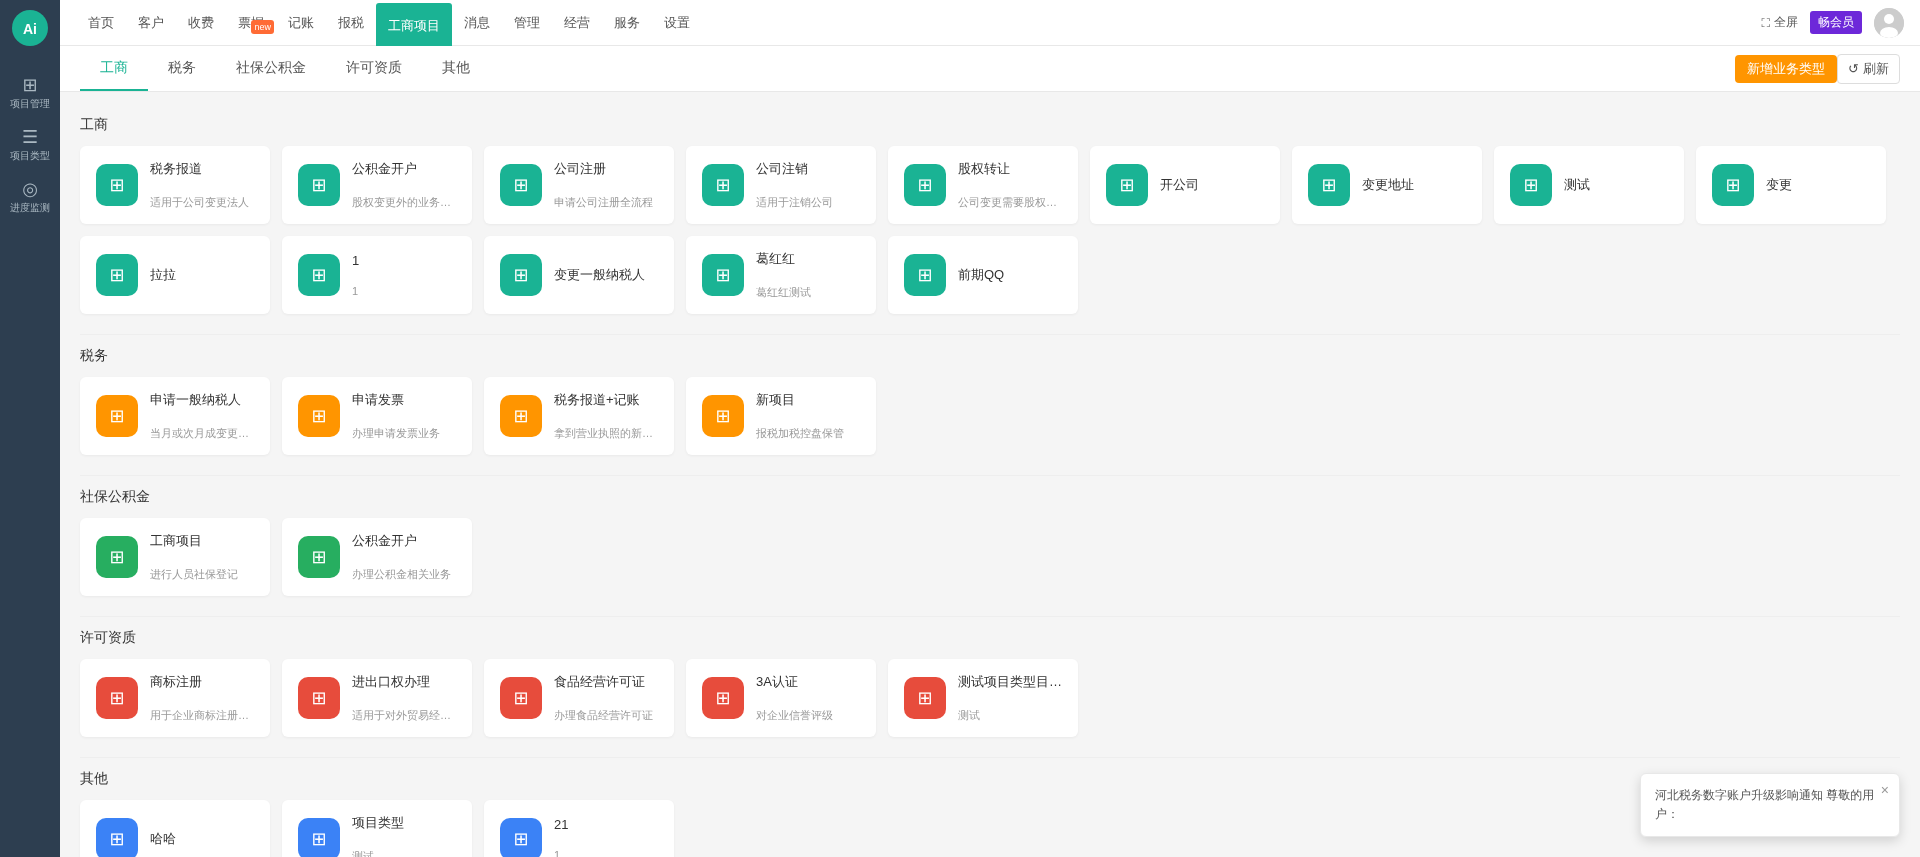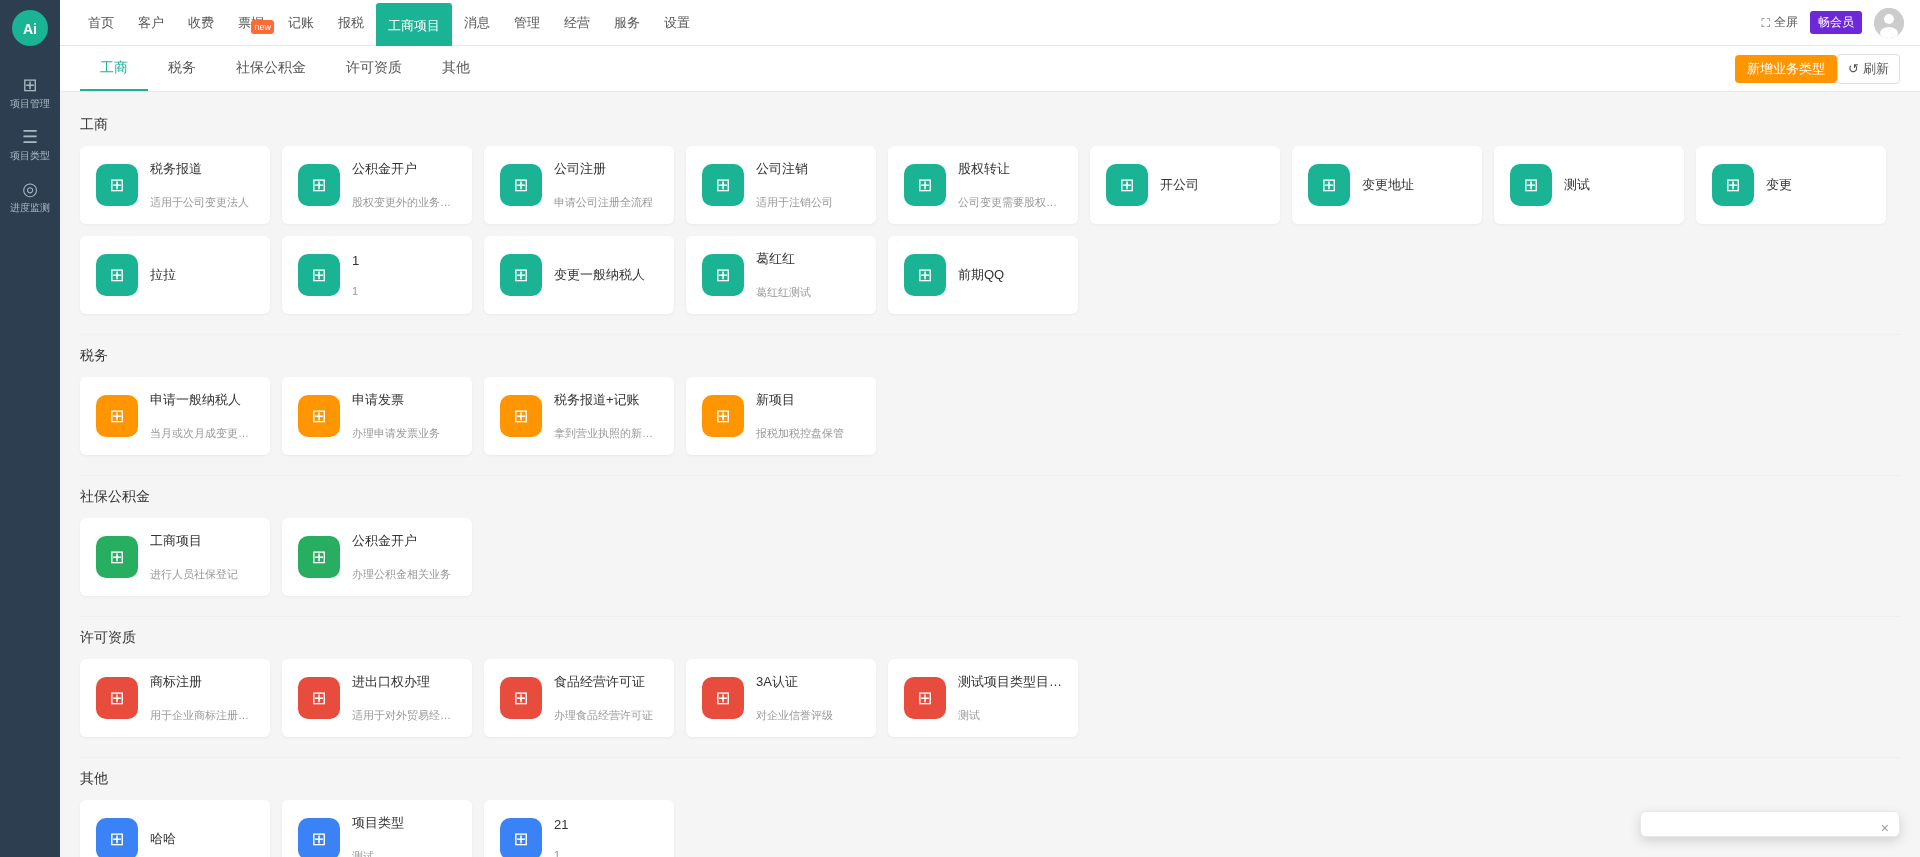--- a/index.html
+++ b/index.html
@@ -341,13 +341,15 @@
               <div class="card-desc">1</div>
             </div>
           </div>
         </div>
       </div>
   </div>
 </div>
 
 <div class="notification-popup">
   <span class="notification-close">×</span>
+  <div class="notification-text">河北税务数字账户升级影响通知
+尊敬的用户：</div>
 </div>
 
 </body></html>

